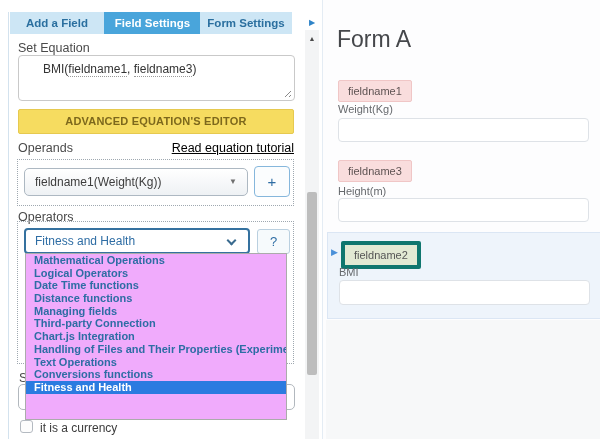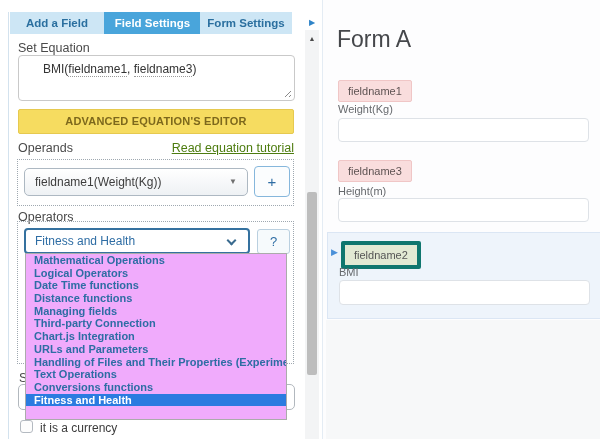--- a/index.html
+++ b/index.html
@@ -40,21 +40,21 @@
     clip-path:polygon(100% 0, 100% 100%, 0 100%);
   }
   .advanced-btn {
     position:absolute; left:18px; top:109px; width:276px; height:25px;
     background:#f6dc60; border:1px solid #e6c94f; border-radius:2px;
     color:#7d681c; font-size:11px; font-weight:bold; letter-spacing:.2px;
     text-align:center; line-height:23px; cursor:pointer;
   }
   .tutorial-link {
     position:absolute; left:18px; top:141px; width:276px; text-align:right;
-    font-size:12.5px; color:#4d7c0f; text-decoration:underline; cursor:pointer;
+    font-size:12.5px; color:#000000; text-decoration:underline; cursor:pointer;
   }
   .dotted-box { position:absolute; border:1px dotted #9fa8b0; }
   .dotted-box.operands { left:17px; top:159px; width:277px; height:47px; }
   .dotted-box.operators { left:17px; top:221px; width:277px; height:143px; }
   .select-plain {
     position:absolute; left:24px; top:168px; width:224px; height:28px;
     border:1px solid #adb8c2; border-radius:5px;
     background:linear-gradient(#ffffff,#eef1f4);
     font-size:12px; color:#3d3d3d; line-height:26px; padding-left:10px; cursor:pointer;
   }
@@ -171,21 +171,20 @@
 <div class="hidden-input"></div>
 
 <div class="dropdown-list">
   <div class="option">Mathematical Operations</div>
   <div class="option">Logical Operators</div>
   <div class="option">Date Time functions</div>
   <div class="option">Distance functions</div>
   <div class="option">Managing fields</div>
   <div class="option">Third-party Connection</div>
   <div class="option">Chart.js Integration</div>
-  <div class="option">URLs and Parameters</div>
   <div class="option">Handling of Files and Their Properties (Experimental)</div>
   <div class="option">Text Operations</div>
   <div class="option">Conversions functions</div>
   <div class="option selected">Fitness and Health</div>
 </div>
 
 <div class="checkbox"></div>
 <div class="checkbox-label">it is a currency</div>
 
 <div class="scroll-track"></div>

